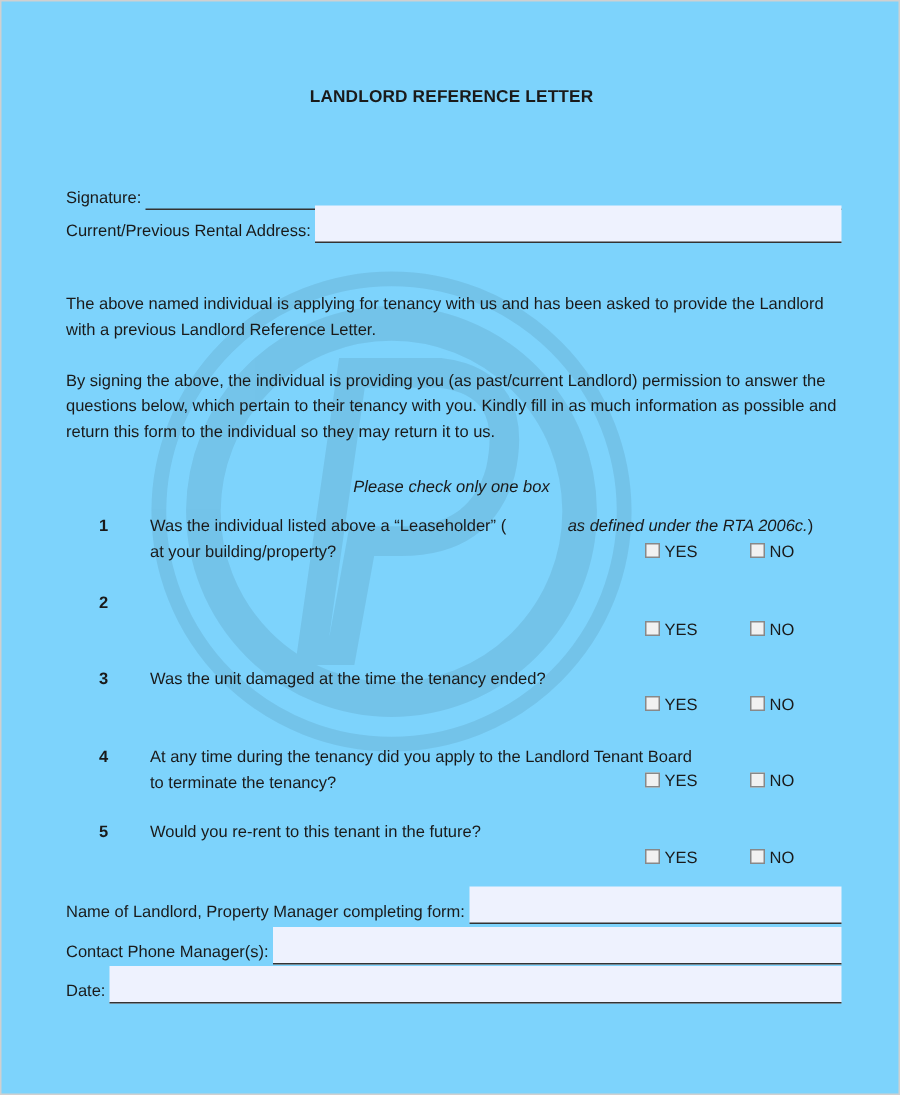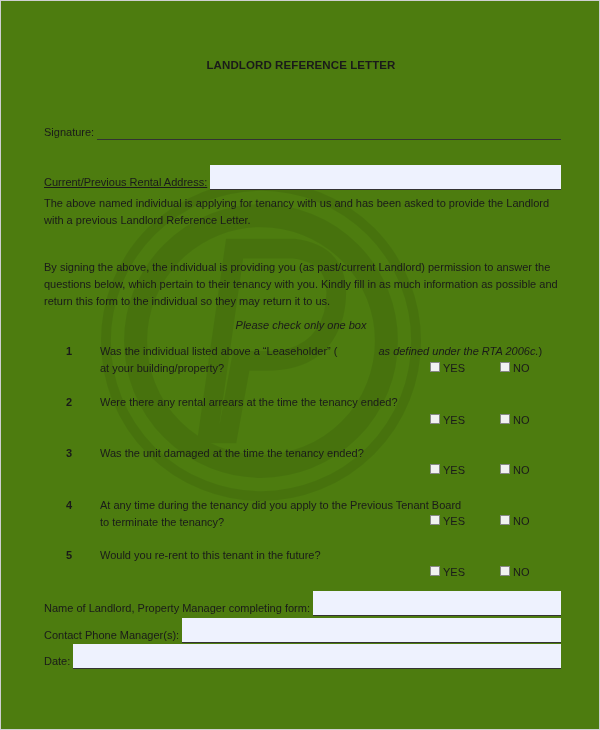--- a/index.html
+++ b/index.html
@@ -7,21 +7,21 @@
     width: 600px; height: 730px; overflow: hidden;
     background: #ffffff;
     font-family: "Liberation Sans", sans-serif;
     color: #1a1a1a;
     position: relative;
   }
   .page {
     position: absolute; left: 0; top: 0;
     width: 598px; height: 728px;
     border: 1px solid #d0d0d0;
-    background: #4d7c0f;
+    background: #7dd3fc;
     overflow: hidden;
   }
   .watermark {
     position: absolute; left: 95px; top: 175px;
     width: 330px; height: 330px;
     opacity: 0.07;
     pointer-events: none;
   }
   .title {
     position: absolute; left: 0; top: 58px; width: 600px;
@@ -73,46 +73,45 @@
     <circle cx="50" cy="50" r="38" fill="none" stroke="#000" stroke-width="7"></circle>
     <path d="M34 78 L42 22 L60 22 Q76 24 72 42 Q68 56 52 56 L44 56 L40 78 Z" fill="none" stroke="#000" stroke-width="6"></path>
   </svg>
 
   <div class="title">LANDLORD REFERENCE LETTER</div>
 
   <div class="field-row" style="top:114px; width:517px;">
     <span class="field-label">Signature:</span>
     <input class="field-input nobg" value="" style="">
   </div>
-  <div class="field-row" style="top:164px; width:517px;text-decoration:underline;">
+  <div class="field-row" style="top:136px; width:517px;">
     <span class="field-label">Current/Previous Rental Address:</span>
     <input class="field-input" value="" style="">
   </div>
 
   <div class="para" style="top:194px;">The above named individual is applying for tenancy with us and has been asked to provide the Landlord with a previous Landlord Reference Letter.</div>
-  <div class="para" style="top:258px;">By signing the above, the individual is providing you (as past/current Landlord) permission to answer the questions below, which pertain to their tenancy with you. Kindly fill in as much information as possible and return this form to the individual so they may return it to us.</div>
+  <div class="para" style="top:245px;">By signing the above, the individual is providing you (as past/current Landlord) permission to answer the questions below, which pertain to their tenancy with you. Kindly fill in as much information as possible and return this form to the individual so they may return it to us.</div>
 
   <div class="instr">Please check only one box</div>
 
   <div class="q" style="top:342px; height:40px;">
     <span class="q-num" style="left:22px;">1</span>
     <div class="q-text" style="width:460px;"><span>Was the individual listed above a “Leaseholder” (</span><i>as defined under the RTA 2006c.</i><span>)</span><br><span>at your building/property?</span></div>
   </div>
   <div class="opt" style="left:429px; top:361px;">
       <span class="cb"></span>
       <span>YES</span>
     </div>
   <div class="opt" style="left:499px; top:361px;">
       <span class="cb"></span>
       <span>NO</span>
     </div>
 
   <div class="q" style="top:393px; height:20px;">
     <span class="q-num">2</span>
-    <div class="q-text">Were there any rental arrears at the time the tenancy ended?</div>
   </div>
   <div class="opt" style="left:429px; top:413px;">
       <span class="cb"></span>
       <span>YES</span>
     </div>
   <div class="opt" style="left:499px; top:413px;">
       <span class="cb"></span>
       <span>NO</span>
     </div>
 
@@ -124,21 +123,21 @@
       <span class="cb"></span>
       <span>YES</span>
     </div>
   <div class="opt" style="left:499px; top:463px;">
       <span class="cb"></span>
       <span>NO</span>
     </div>
 
   <div class="q" style="top:496px; height:40px;">
     <span class="q-num">4</span>
-    <div class="q-text" style="width:420px;"><span>At any time during the tenancy did you apply to the Previous Tenant Board</span><br><span>to terminate the tenancy?</span></div>
+    <div class="q-text" style="width:420px;"><span>At any time during the tenancy did you apply to the Landlord Tenant Board</span><br><span>to terminate the tenancy?</span></div>
   </div>
   <div class="opt" style="left:429px; top:514px;">
       <span class="cb"></span>
       <span>YES</span>
     </div>
   <div class="opt" style="left:499px; top:514px;">
       <span class="cb"></span>
       <span>NO</span>
     </div>
 

